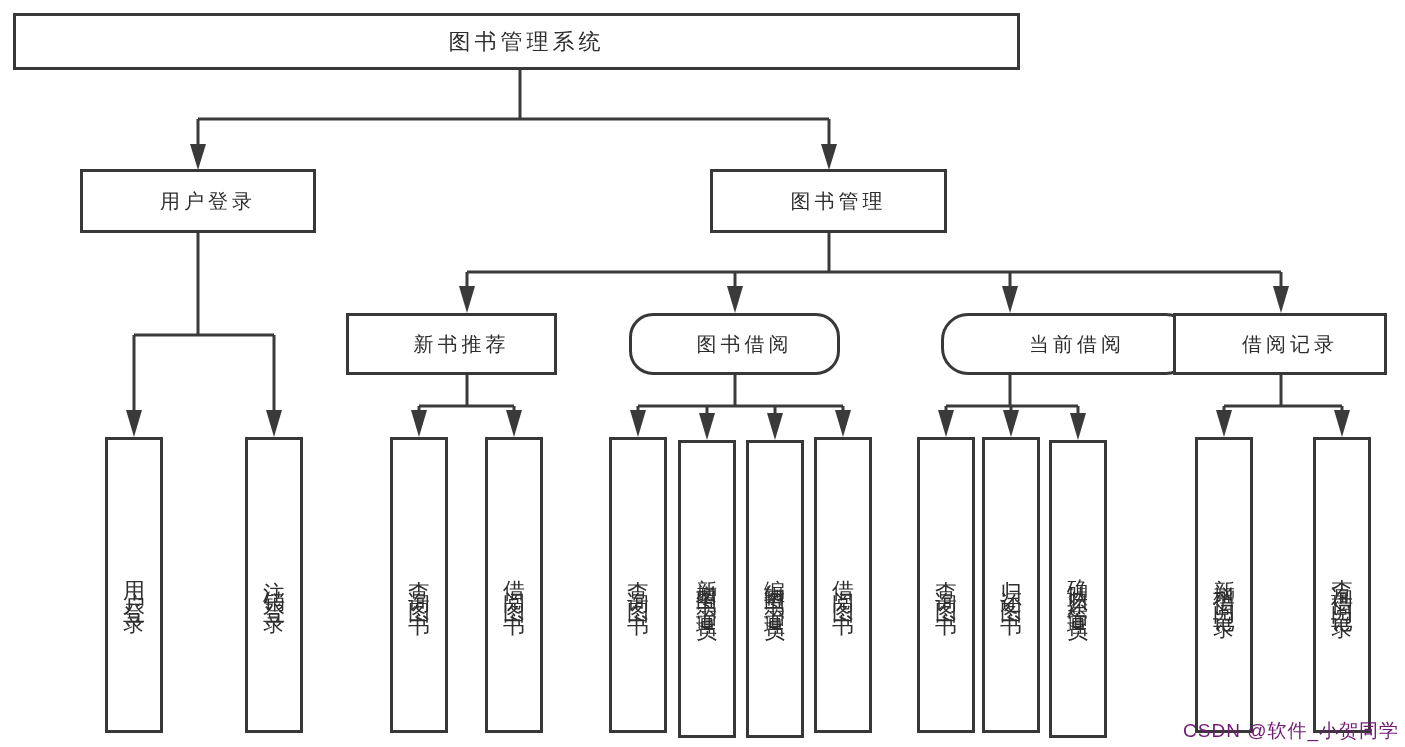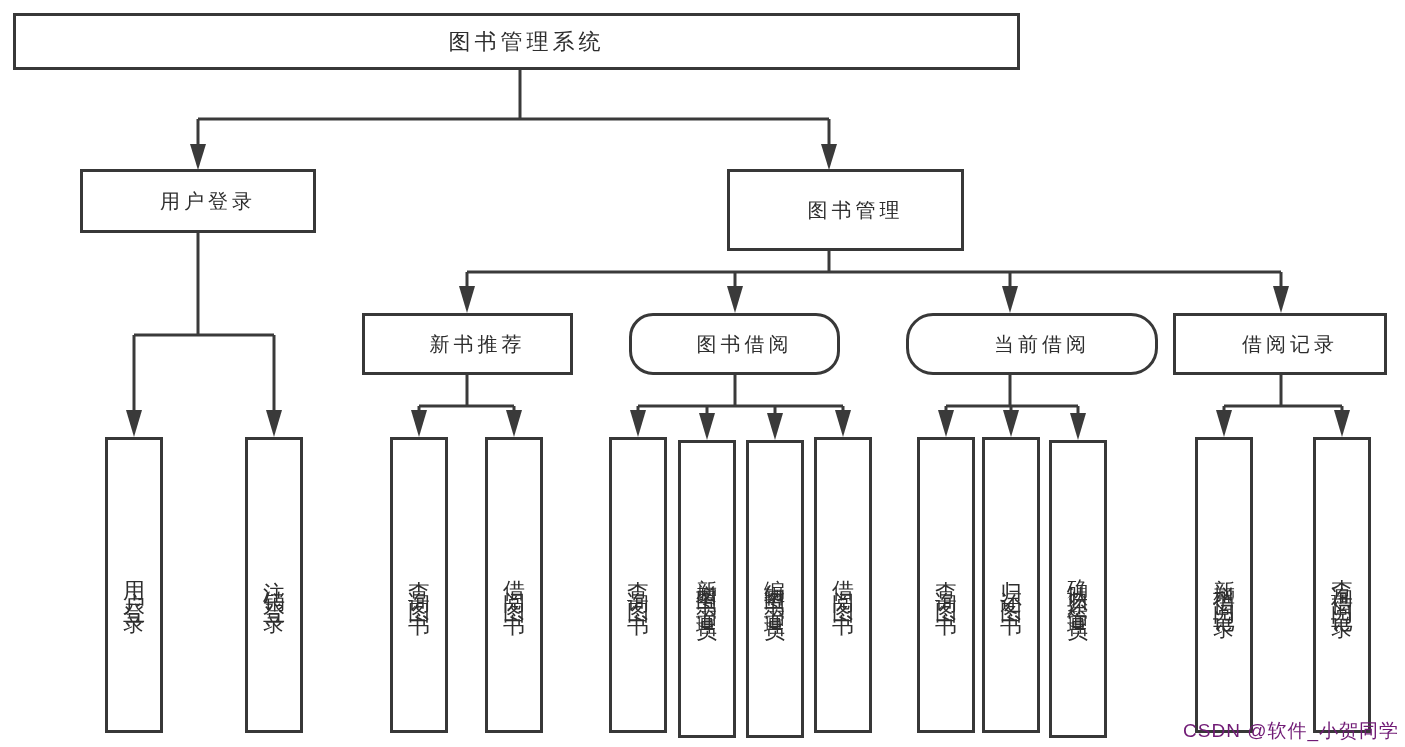--- a/index.html
+++ b/index.html
@@ -148,31 +148,31 @@
     </g>
   </svg>
 
   <div class="node hbox title" style="left:13px; top:13px; width:1007px; height:57px;">
     <span>图书管理系统</span>
   </div>
 
   <div class="node hbox" style="left:80px; top:169px; width:236px; height:64px;">
     <span>用户登录</span>
   </div>
-  <div class="node hbox" style="left:727px; top:169px; width:237px; height:82px;">
+  <div class="node hbox" style="left:710px; top:169px; width:237px; height:64px;">
     <span>图书管理</span>
   </div>
 
-  <div class="node hbox" style="left:362px; top:313px; width:211px; height:62px;">
+  <div class="node hbox" style="left:346px; top:313px; width:211px; height:62px;">
     <span>新书推荐</span>
   </div>
   <div class="node hbox" style="left:629px; top:313px; width:211px; height:62px;border-radius:24px;">
     <span>图书借阅</span>
   </div>
-  <div class="node hbox" style="left:906px; top:313px; width:252px; height:62px;border-radius:27px;">
+  <div class="node hbox" style="left:941px; top:313px; width:252px; height:62px;border-radius:27px;">
     <span>当前借阅</span>
   </div>
   <div class="node hbox" style="left:1173px; top:313px; width:214px; height:62px;">
     <span>借阅记录</span>
   </div>
 
   <div class="node vbox ls-wide" style="left:105px; top:437px; width:58px; height:296px;">
     <span>用户登录</span>
   </div>
   <div class="node vbox ls-wide" style="left:245px; top:437px; width:58px; height:296px;">

